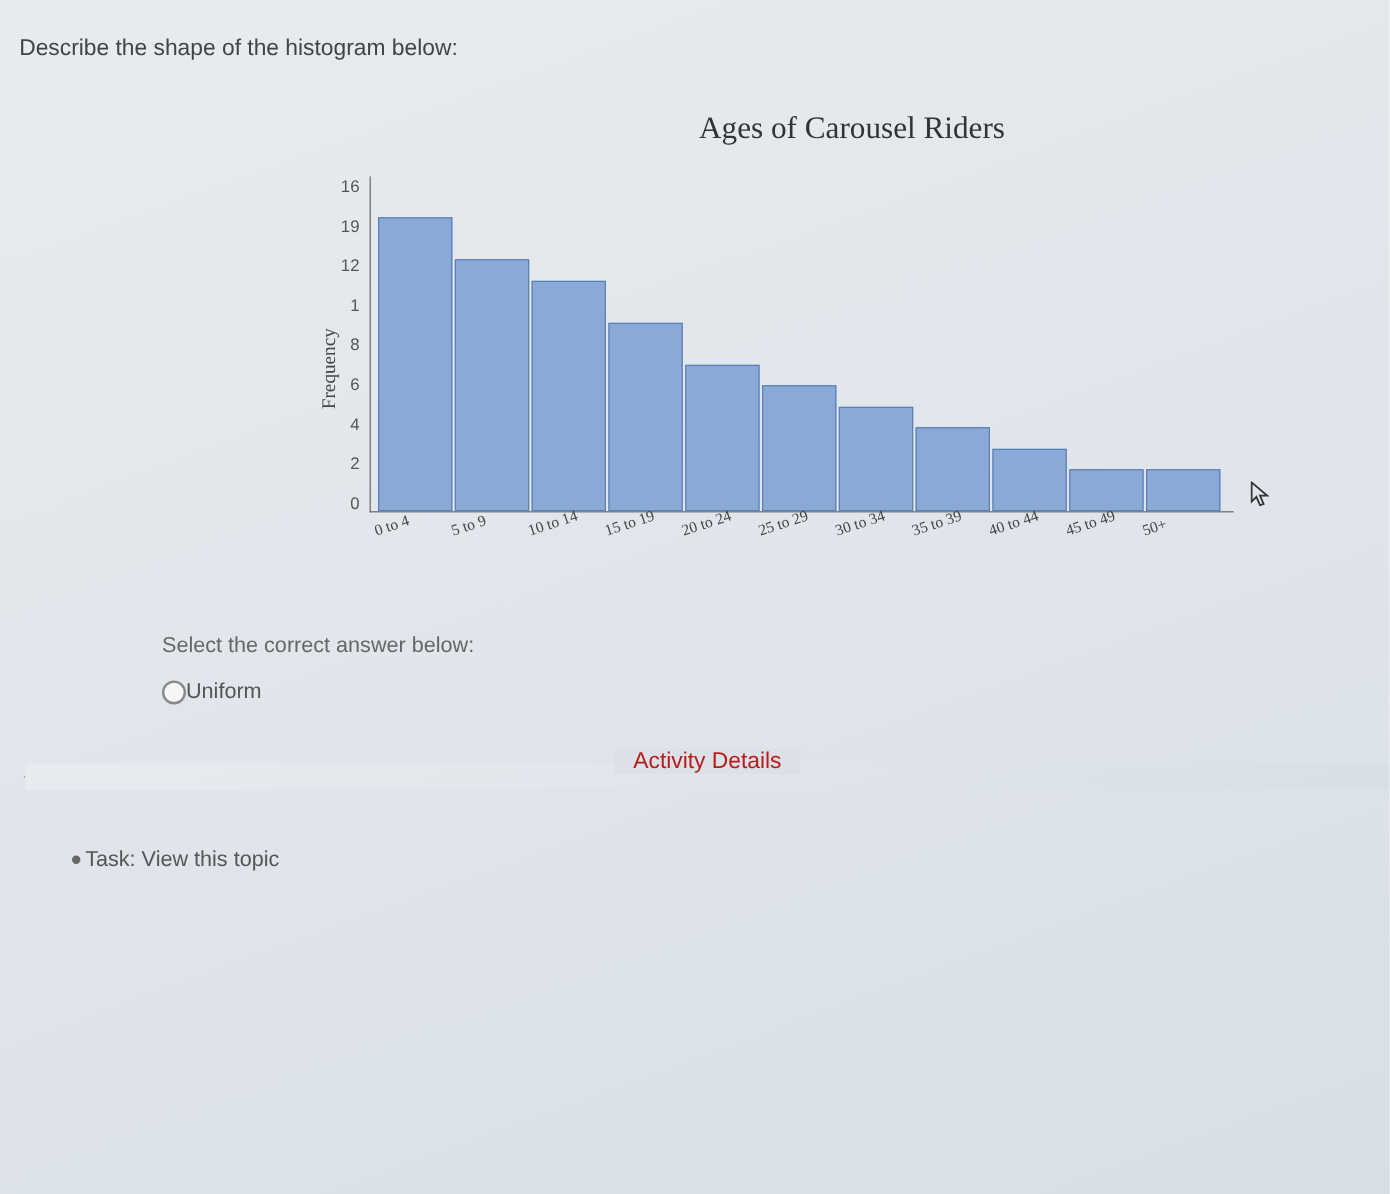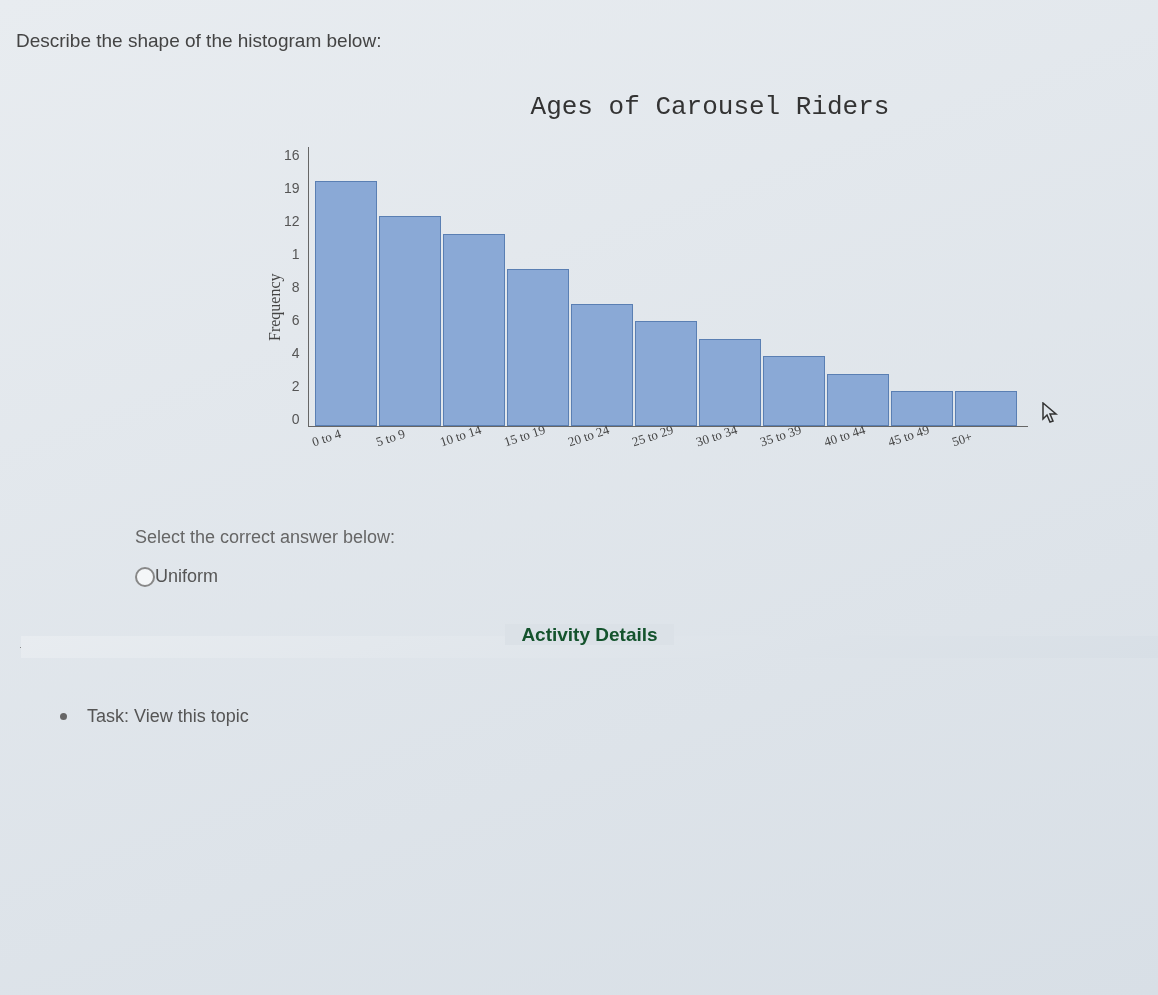--- a/index.html
+++ b/index.html
@@ -17,21 +17,21 @@
       font-size: 19px;
       color: #444;
     }
     .chart-wrap {
       position: relative;
       margin: 30px 0 0 260px;
       width: 840px;
     }
     .chart-title {
       text-align: center;
-      font-family: Liberation Mono, monospace;
+      font-family: Liberation Serif, serif;
       font-size: 26px;
       color: #333;
       margin-bottom: 25px;
       margin-left: 60px;
     }
     .chart-area {
       display: flex;
       align-items: stretch;
     }
     .y-label {
@@ -124,39 +124,39 @@
       background: #f4f6f8;
     }
     .divider {
       border: none;
       border-top: 1.5px solid #888;
       margin: 60px 20px 0 20px;
     }
     .activity {
       text-align: center;
       font-size: 19px;
-      font-weight: bold;
-      color: #14532d;
+      font-weight: normal;
+      color: #b91c1c;
       margin-top: -12px;
       background: inherit;
       margin-left: 21px;
     }
     .activity span {
       background: #dbe1e7;
       padding: 0 16px;
       position: relative;
       top: -12px;
     }
     .task-row {
       padding: 48px 0 0 60px;
       font-size: 18px;
       color: #555;
       display: flex;
       align-items: center;
-      gap: 20px;
+      gap: 4px;
     }
     .bullet {
       width: 7px; height: 7px;
       background: #666;
       border-radius: 50%;
     }
   </style>
 </head>
 <body>
 

